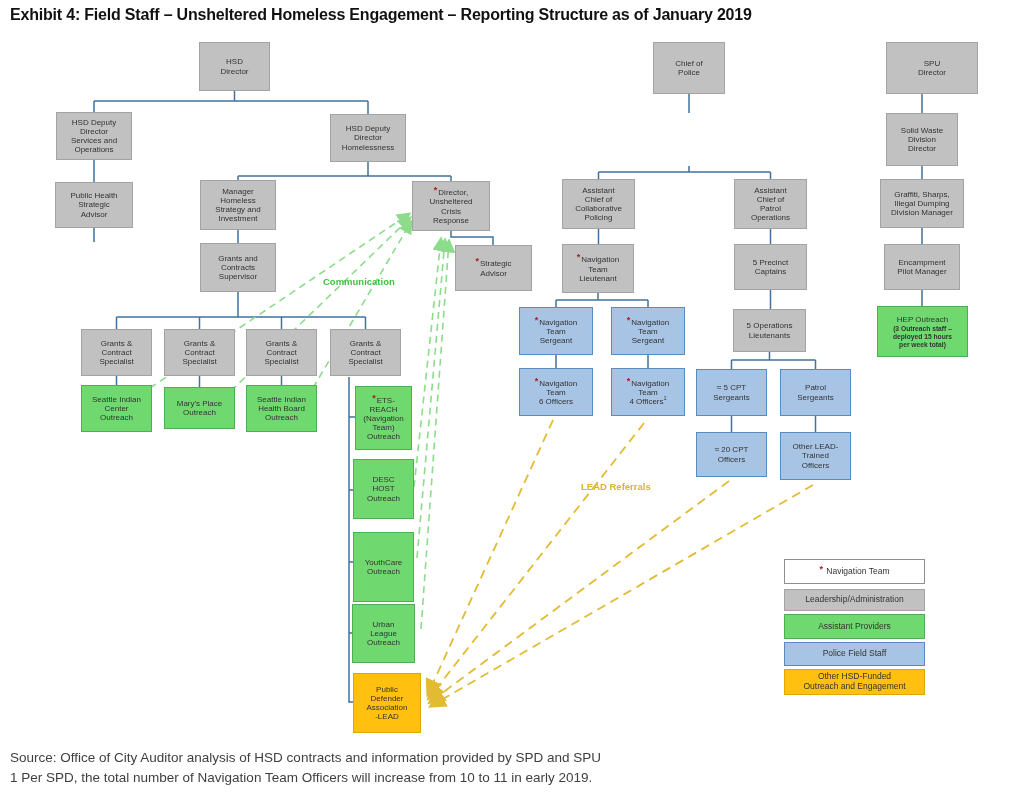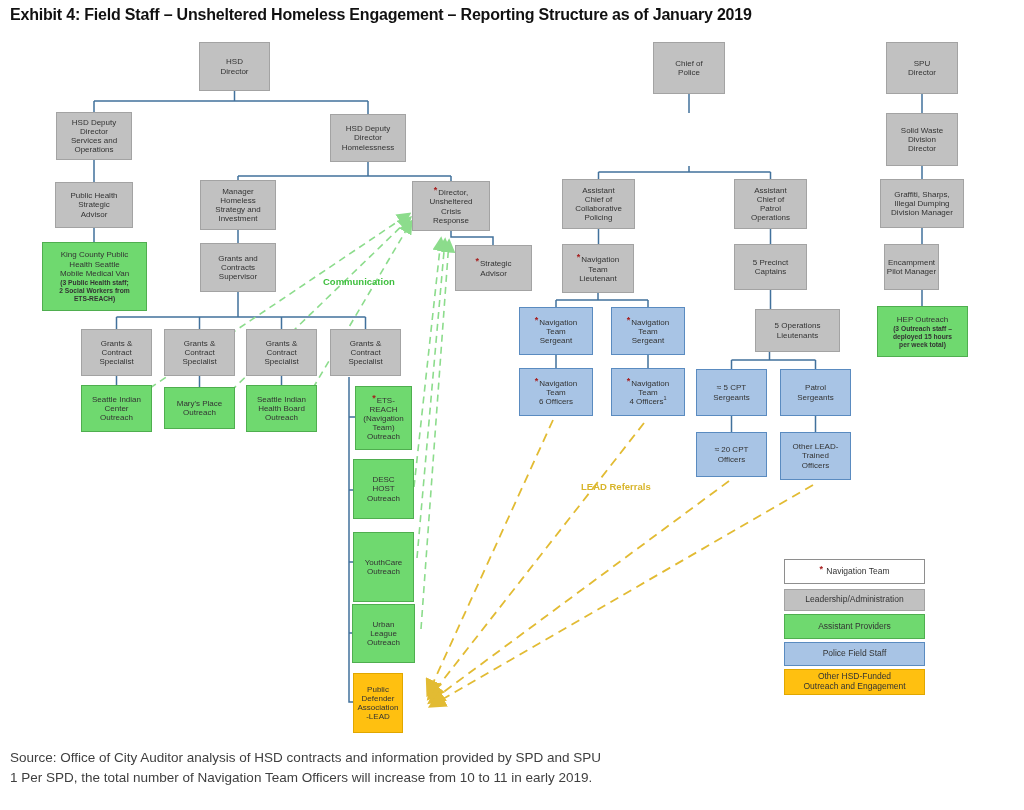--- a/index.html
+++ b/index.html
@@ -99,28 +99,20 @@
       <span class="t">HSD Deputy
 Director
 Services and
 Operations</span>
     </div>
   <div class="box gray" style="left:55px;top:182px;width:78px;height:46px">
       <span class="t">Public Health
 Strategic
 Advisor</span>
     </div>
-  <div class="box green" style="left:42px;top:242px;width:105px;height:69px">
-      <span class="t">King County Public
-Health Seattle
-Mobile Medical Van</span>
-      <span class="sub">(3 Public Health staff;
-2 Social Workers from
-ETS-REACH)</span>
-    </div>
   <div class="box gray" style="left:330px;top:114px;width:76px;height:48px">
       <span class="t">HSD Deputy
 Director
 Homelessness</span>
     </div>
   <div class="box gray" style="left:200px;top:180px;width:76px;height:50px">
       <span class="t">Manager
 Homeless
 Strategy and
 Investment</span>
@@ -181,21 +173,21 @@
     </div>
   <div class="box green" style="left:353px;top:532px;width:61px;height:70px">
       <span class="t">YouthCare
 Outreach</span>
     </div>
   <div class="box green" style="left:352px;top:604px;width:63px;height:59px">
       <span class="t">Urban
 League
 Outreach</span>
     </div>
-  <div class="box orange" style="left:353px;top:673px;width:50px;height:60px">
+  <div class="box orange" style="left:353px;top:673px;width:68px;height:60px">
       <span class="t">Public
 Defender
 Association
 -LEAD</span>
     </div>
 
   <div class="box gray" style="left:412px;top:181px;width:78px;height:50px">
       <span class="t"><i class="ast">*</i><span>Director,
 Unsheltered
 Crisis
@@ -245,21 +237,21 @@
   <div class="box gray" style="left:734px;top:179px;width:73px;height:50px">
       <span class="t">Assistant
 Chief of
 Patrol
 Operations</span>
     </div>
   <div class="box gray" style="left:734px;top:244px;width:73px;height:46px">
       <span class="t">5 Precinct
 Captains</span>
     </div>
-  <div class="box gray" style="left:755px;top:309px;width:85px;height:43px">
+  <div class="box gray" style="left:733px;top:309px;width:73px;height:43px">
       <span class="t">5 Operations
 Lieutenants</span>
     </div>
   <div class="box blue" style="left:696px;top:369px;width:71px;height:47px">
       <span class="t">≈ 5 CPT
 Sergeants</span>
     </div>
   <div class="box blue" style="left:780px;top:369px;width:71px;height:47px">
       <span class="t">Patrol
 Sergeants</span>
@@ -267,35 +259,35 @@
   <div class="box blue" style="left:696px;top:432px;width:71px;height:45px">
       <span class="t">≈ 20 CPT
 Officers</span>
     </div>
   <div class="box blue" style="left:780px;top:432px;width:71px;height:48px">
       <span class="t">Other LEAD-
 Trained
 Officers</span>
     </div>
 
-  <div class="box gray" style="left:886px;top:42px;width:72px;height:52px">
+  <div class="box gray" style="left:886px;top:42px;width:92px;height:52px">
       <span class="t">SPU
 Director</span>
     </div>
   <div class="box gray" style="left:886px;top:113px;width:72px;height:53px">
       <span class="t">Solid Waste
 Division
 Director</span>
     </div>
   <div class="box gray" style="left:880px;top:179px;width:84px;height:49px">
       <span class="t">Graffiti, Sharps,
 Illegal Dumping
 Division Manager</span>
     </div>
-  <div class="box gray" style="left:884px;top:244px;width:55px;height:46px">
+  <div class="box gray" style="left:884px;top:244px;width:76px;height:46px">
       <span class="t">Encampment
 Pilot Manager</span>
     </div>
   <div class="box green" style="left:877px;top:306px;width:91px;height:51px">
       <span class="t">HEP Outreach</span>
       <span class="sub">(3 Outreach staff –
 deployed 15 hours
 per week total)</span>
     </div>
 

